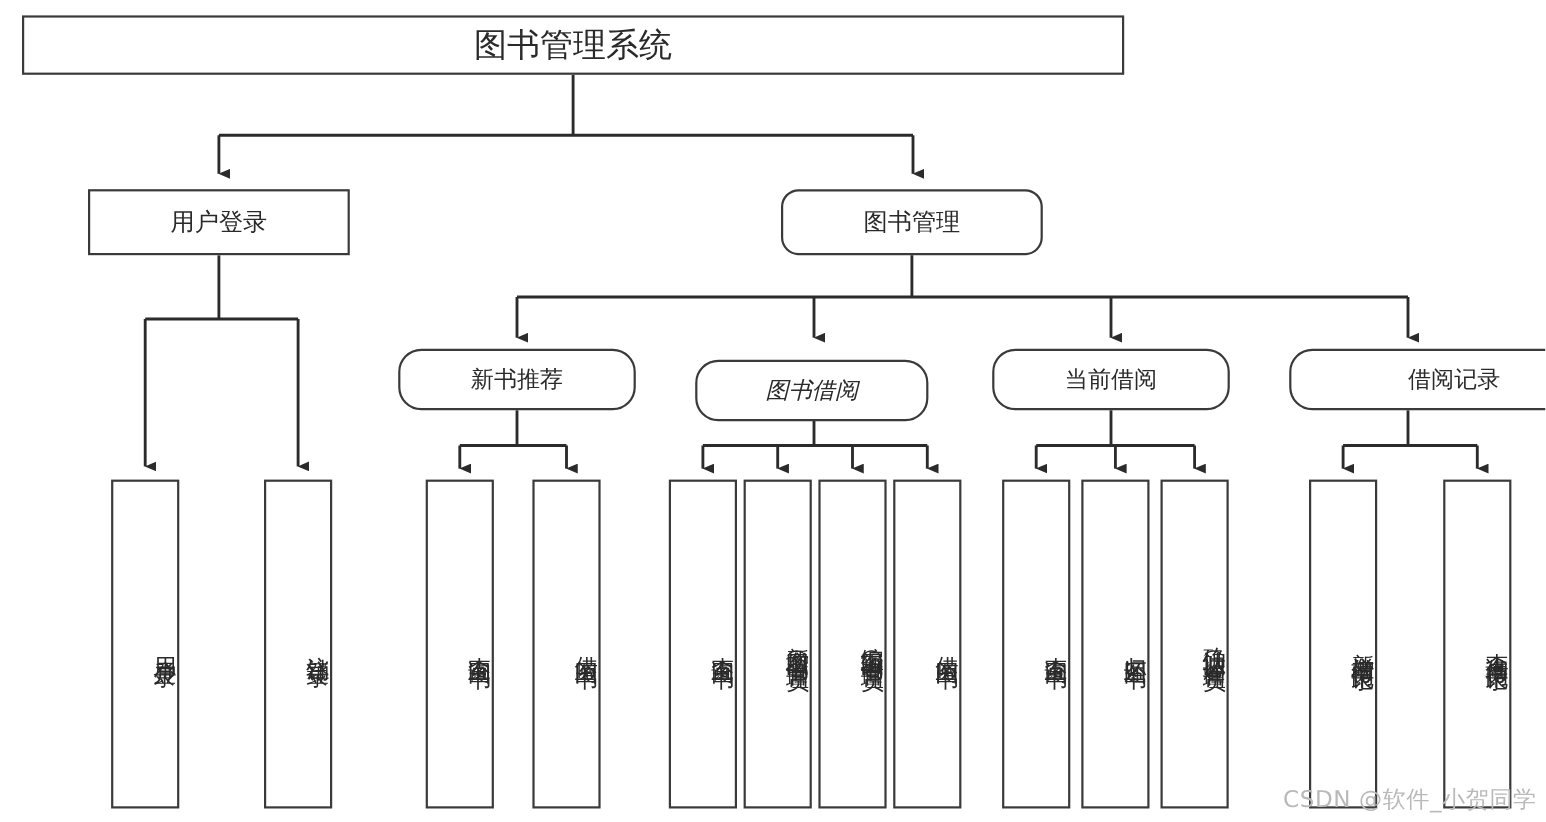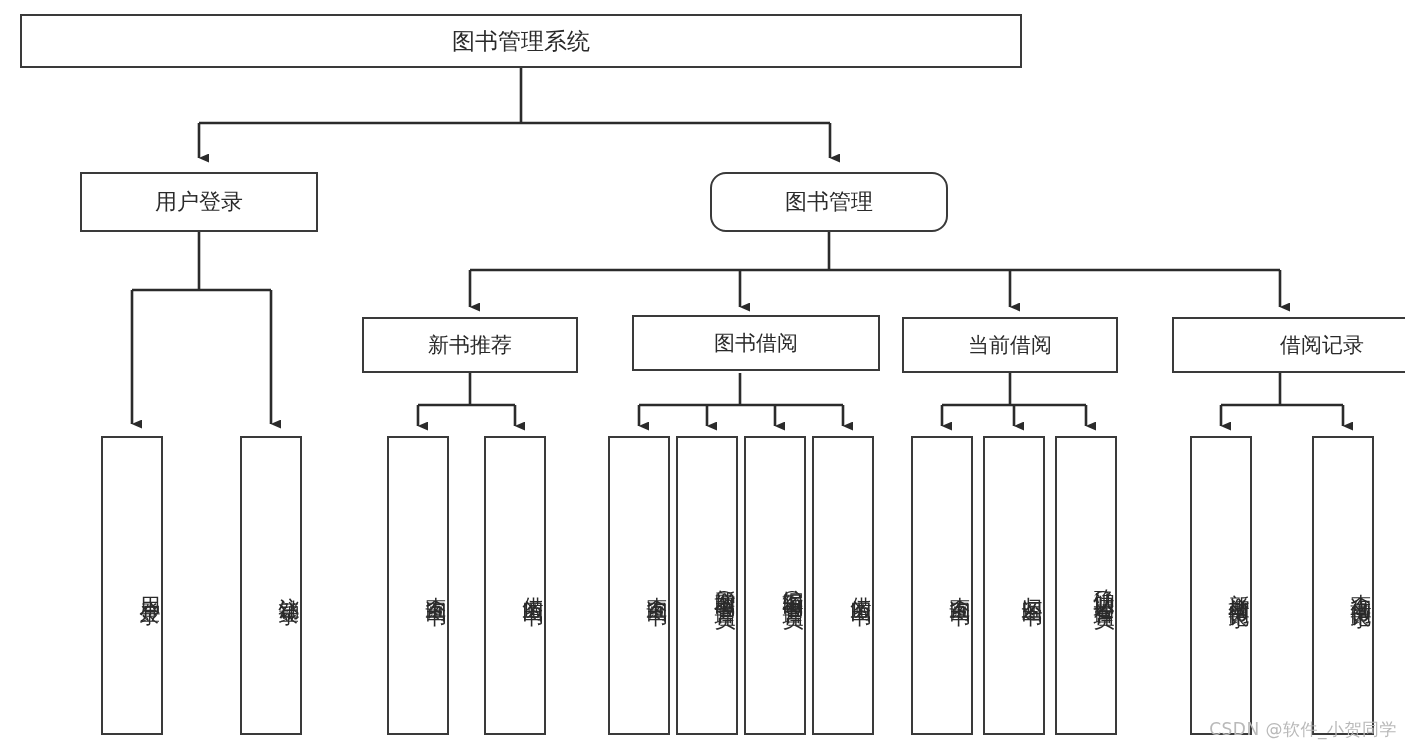--- a/index.html
+++ b/index.html
@@ -29,27 +29,28 @@
     position: absolute;
     box-sizing: border-box;
     border: 2px solid #3a3a3a;
     background: #ffffff;
     display: flex;
     align-items: center;
     justify-content: center;
     color: #2a2a2a;
   }
   .node.level-0 {
-    font-size: 23px;
+    font-size: 30px;
   }
   .node.level-1 {
     font-size: 22px;
   }
   .node.level-2 {
     font-size: 21px;
+    border-radius: 21px;
   }
   .node.leaf {
     writing-mode: vertical-rl;
     text-orientation: upright;
     letter-spacing: 3px;
     font-size: 21px;
     line-height: 1.05;
     padding-top: 6px;
     padding-bottom: 6px;
     align-items: flex-start;
@@ -59,21 +60,21 @@
     align-items: flex-start;
   }
   .node-label {
     display: block;
     white-space: nowrap;
   }
   #watermark {
     position: absolute;
     right: 8px;
     bottom: 6px;
-    font-size: 17px;
+    font-size: 21px;
     color: #b9b9b9;
     letter-spacing: 0.5px;
     white-space: nowrap;
     pointer-events: none;
   }
 </style>
 </head>
 <body>
 
 <div id="diagram-root">
@@ -138,21 +139,21 @@
   </div>
 
   <div class="node level-1" style="left:710px; top:172px; width:238px; height:60px;border-radius:16px;">
     <span class="node-label">图书管理</span>
   </div>
 
   <div class="node level-2" style="left:362px; top:317px; width:216px; height:56px;">
     <span class="node-label">新书推荐</span>
   </div>
 
-  <div class="node level-2" style="left:632px; top:315px; width:248px; height:56px;">
+  <div class="node level-2" style="left:632px; top:327px; width:212px; height:56px;font-style:italic;">
     <span class="node-label">图书借阅</span>
   </div>
 
   <div class="node level-2" style="left:902px; top:317px; width:216px; height:56px;font-family:Liberation Serif, serif;">
     <span class="node-label">当前借阅</span>
   </div>
 
   <div class="node level-2" style="left:1172px; top:317px; width:252px; height:56px;padding-left:48px;">
     <span class="node-label">借阅记录</span>
   </div>

